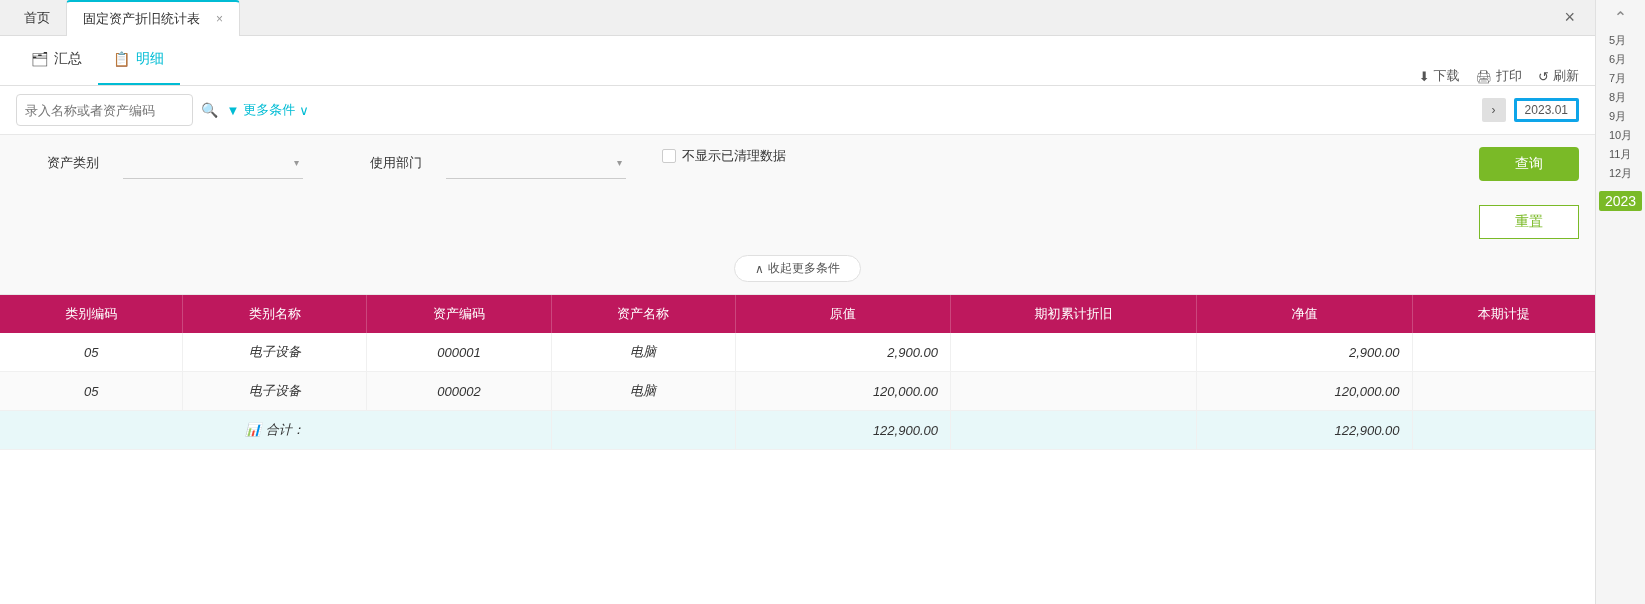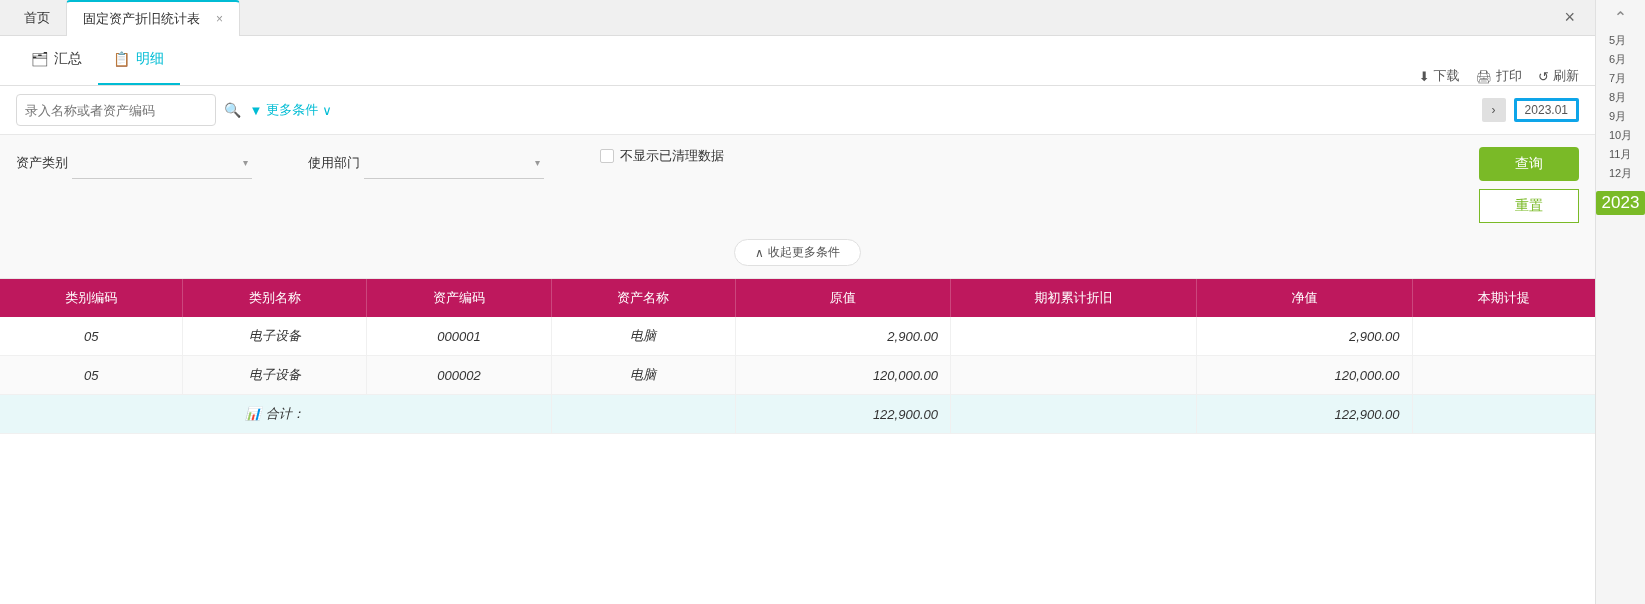--- a/index.html
+++ b/index.html
@@ -119,21 +119,21 @@
     
     .filter-bar {
       display: flex;
       align-items: center;
       padding: 8px 16px;
       background: #fff;
       border-bottom: 1px solid #e8e8e8;
       gap: 8px;
     }
     .search-input {
-      width: 200px;
+      width: 177px;
       height: 32px;
       border: 1px solid #d9d9d9;
       border-radius: 4px;
       padding: 0 8px;
       font-size: 13px;
       color: #bbb;
       outline: none;
     }
     .search-icon {
       color: #999;
@@ -178,22 +178,23 @@
       padding: 12px 16px;
       display: flex;
       align-items: flex-start;
       flex-wrap: wrap;
       gap: 12px;
       position: relative;
     }
     .filter-field {
       display: flex;
       align-items: center;
-      gap: 4px;
+      gap: 24px;
       min-width: 280px;
+      margin-left: 31px;
     }
     .filter-label {
       font-size: 13px;
       color: #333;
       white-space: nowrap;
     }
     .filter-select {
       width: 180px;
       height: 32px;
       border: none;
@@ -245,21 +246,21 @@
       border-radius: 0;
       padding: 7px 32px;
       font-size: 14px;
       cursor: pointer;
       min-width: 100px;
       display: block;
     }
     .btn-group {
       display: flex;
       flex-direction: column;
-      gap: 8px;
+      gap: 24px;
       margin-left: auto;
     }
     .collapse-bar {
       width: 100%;
       display: flex;
       justify-content: center;
       margin-top: 4px;
     }
     .collapse-btn {
       background: #fff;
@@ -334,21 +335,21 @@
       font-size: 11px;
       color: #555;
       writing-mode: horizontal-tb;
       padding: 2px 4px;
       cursor: pointer;
       text-align: left;
     }
     .sidebar-year-badge {
       background: #7aba27;
       color: #fff;
-      font-size: 17px;
+      font-size: 14px;
       padding: 2px 6px;
       border-radius: 2px;
       margin-top: 4px;
     }
     .sidebar-up-arrow {
       font-size: 16px;
       color: #888;
       cursor: pointer;
     }
   </style>

